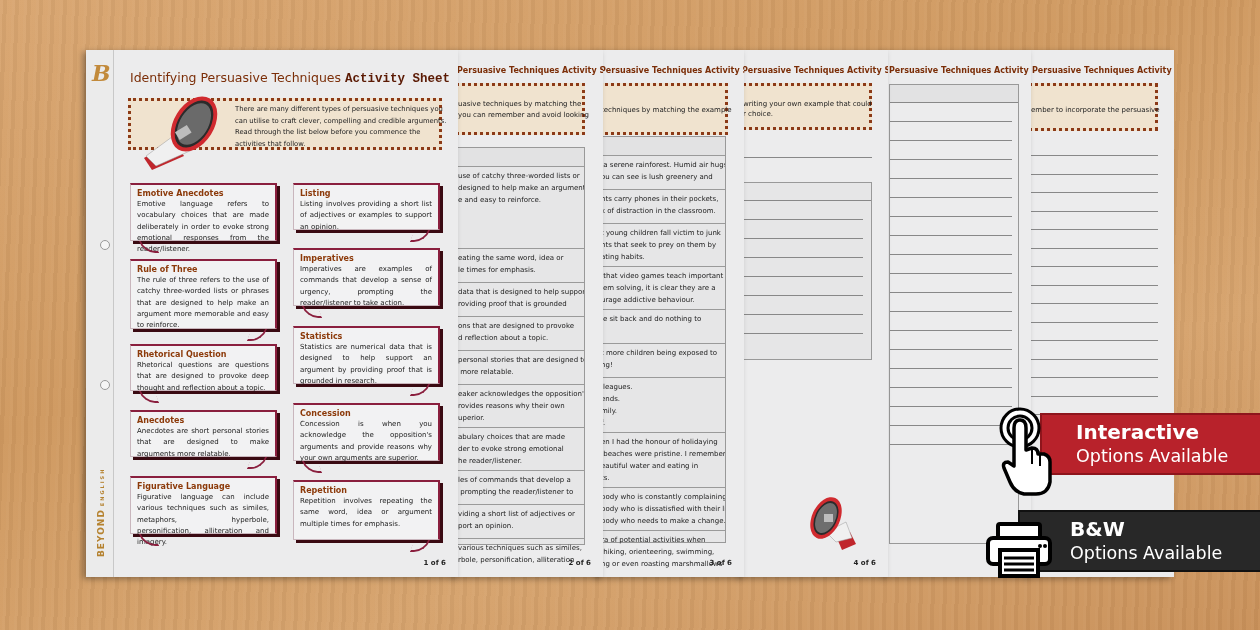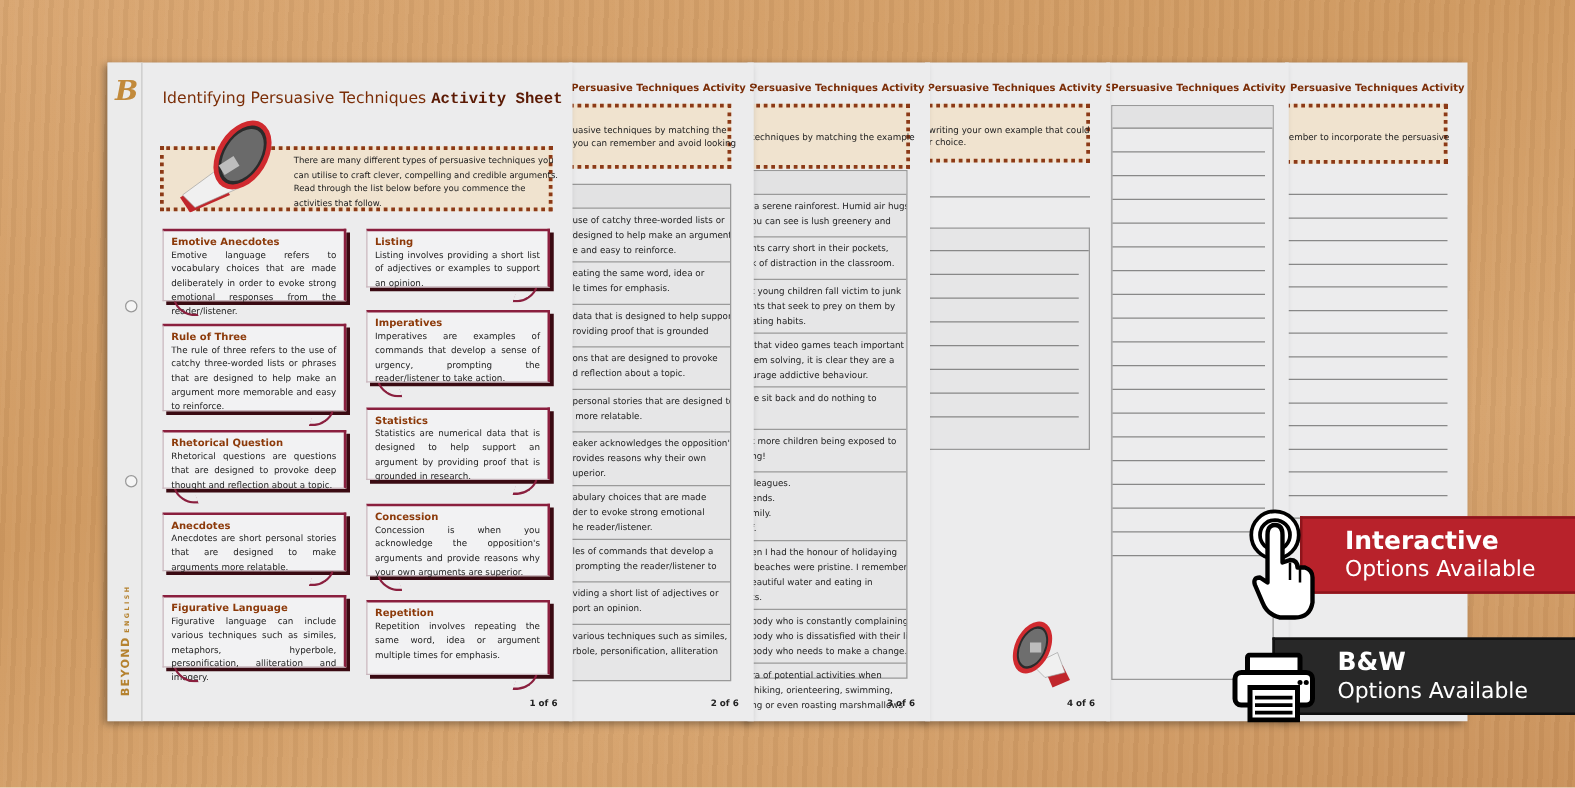--- a/index.html
+++ b/index.html
@@ -83,21 +83,21 @@
 <div class="sheet" id="sheet1">
   <div class="s1-sidebar">
     <div class="logo-b">B</div>
     <div class="hole" style="top:190px"></div>
     <div class="hole" style="top:330px"></div>
     <div class="brand-vert"><span>BEYOND</span><small>ENGLISH</small></div>
   </div>
 
   <div class="main-title"><span>Identifying Persuasive Techniques </span><b>Activity Sheet</b></div>
 
-  <div class="dotted-box" style="left:42px; top:67px; width:314px; height:52px;">
+  <div class="dotted-box" style="left:42px; top:48px; width:314px; height:52px;">
     <div class="box-text" style="left:104px; top:3px; font-size:6.8px; line-height:11.5px;">
       <div>There are many different types of persuasive techniques you</div>
       <div>can utilise to craft clever, compelling and credible arguments.</div>
       <div>Read through the list below before you commence the</div>
       <div>activities that follow.</div>
     </div>
   </div>
 
   <svg class="megaphone" style="left:50px; top:44px;" width="96" height="76" viewBox="0 0 96 76">
     <path d="M8 64 L38 46 L48 62 L16 76 Z" fill="#c0262c"></path>
@@ -169,21 +169,21 @@
     <div class="box-text" style="left:4px; top:13px; font-size:7px; line-height:11px;">
       <div>uasive techniques by matching the</div>
       <div>you can remember and avoid looking</div>
     </div>
   </div>
   <div class="table" style="left:-2px; top:97px; width:132px; height:398px;" id="t2">
       <div class="trow" style="white-space: pre; height: 18px; background: rgb(226, 226, 227);"></div>
       <div class="trow" style="white-space: pre; min-height: 34px;">use of catchy three-worded lists or
 designed to help make an argument
 e and easy to reinforce.</div>
-      <div class="trow" style="white-space: pre; min-height: 34px;">eating the same word, idea or
+      <div class="trow" style="white-space: pre; min-height: 34px; margin-top: 39px;">eating the same word, idea or
 le times for emphasis.</div>
       <div class="trow" style="white-space: pre; min-height: 34px;">data that is designed to help support
 roviding proof that is grounded</div>
       <div class="trow" style="white-space: pre; min-height: 34px;">ons that are designed to provoke
 d reflection about a topic.</div>
       <div class="trow" style="white-space: pre; min-height: 34px;">personal stories that are designed to
  more relatable.</div>
       <div class="trow" style="white-space: pre; min-height: 34px;">eaker acknowledges the opposition's
 rovides reasons why their own
 uperior.</div>
@@ -202,21 +202,21 @@
 
 <div class="sheet" id="sheet3">
   <div class="sheet-title" style="left:2px;">Persuasive Techniques Activity Sheet</div>
   <div class="dotted-box" style="left:-4px; top:33px; width:134px; height:52px;">
     <div class="box-text" style="left:4px; top:18px; font-size:7px;">techniques by matching the example</div>
   </div>
   <div class="table" style="left:-2px; top:86px; width:130px; height:407px;" id="t3">
       <div class="trow" style="white-space: pre; height: 18px; background: rgb(226, 226, 227);"></div>
       <div class="trow" style="white-space: pre; min-height: 34px;"> a serene rainforest. Humid air hugs
 ou can see is lush greenery and</div>
-      <div class="trow" style="white-space: pre; min-height: 34px;">nts carry short in their pockets,
+      <div class="trow" style="white-space: pre; min-height: 34px;">nts carry phones in their pockets,
 k of distraction in the classroom.</div>
       <div class="trow" style="white-space: pre; min-height: 34px;">t young children fall victim to junk
 nts that seek to prey on them by
 ating habits.</div>
       <div class="trow" style="white-space: pre; min-height: 34px;"> that video games teach important
 lem solving, it is clear they are a
 urage addictive behaviour.</div>
       <div class="trow" style="white-space: pre; min-height: 34px;">le sit back and do nothing to</div>
       <div class="trow" style="white-space: pre; min-height: 34px;">t more children being exposed to
 ng!</div>

